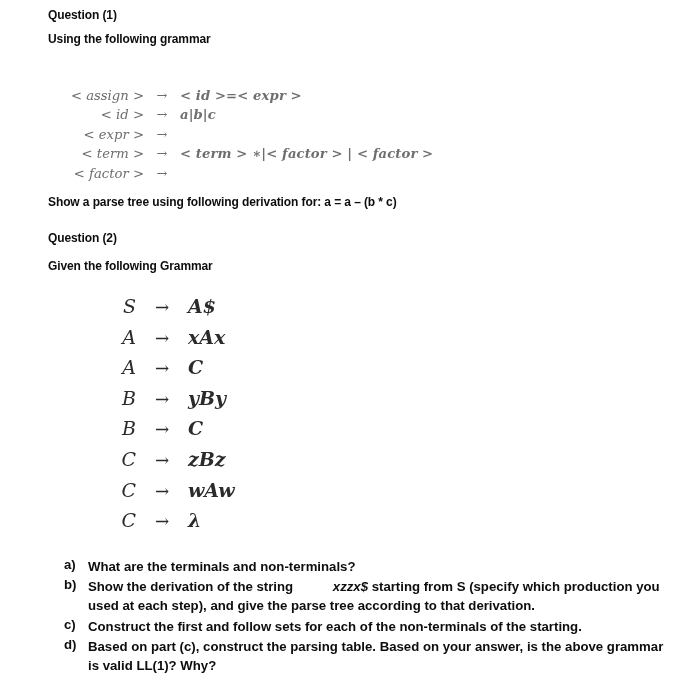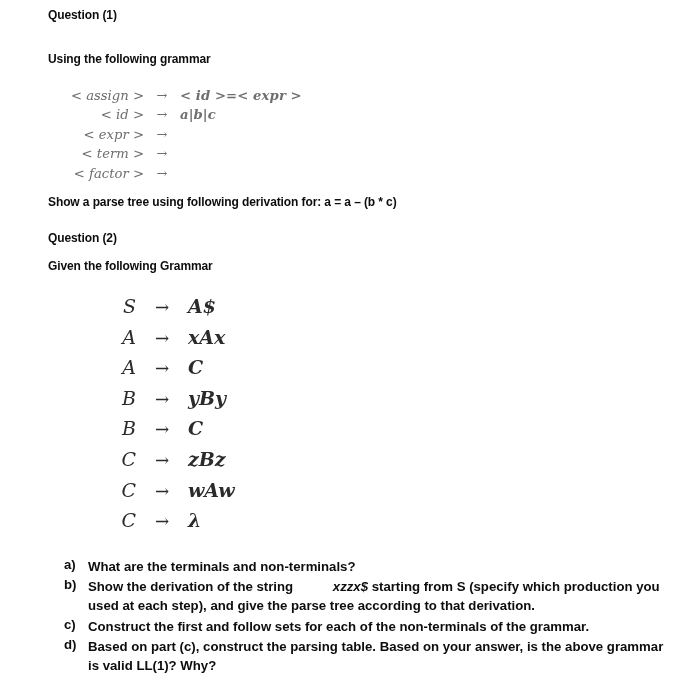--- a/index.html
+++ b/index.html
@@ -114,40 +114,41 @@
     margin-left: 36px;
   }
 </style>
 </head>
 <body>
 
 <div class="page">
 
   <div class="heading" style="top:8px;">Question (1)</div>
 
-  <div class="heading" style="top:52px;">Using the following grammar</div>
+  <div class="heading" style="top:32px;">Using the following grammar</div>
 
   <div class="grammar" id="grammar-one" style="color: rgb(110, 110, 110);">
       <div class="row">
         <span class="lhs">&lt; assign &gt;</span>
         <span class="arrow">→</span>
         <span class="rhs">&lt; id &gt;=&lt; expr &gt;</span>
       </div>
       <div class="row">
         <span class="lhs">&lt; id &gt;</span>
         <span class="arrow">→</span>
         <span class="rhs">a|b|c</span>
       </div>
       <div class="row">
         <span class="lhs">&lt; expr &gt;</span>
         <span class="arrow">→</span>
       </div>
       <div class="row">
         <span class="lhs">&lt; term &gt;</span>
         <span class="arrow">→</span>
+        <span class="rhs">&lt; term &gt; ∗|&lt; factor &gt; | &lt; factor &gt;</span>
       </div>
       <div class="row">
         <span class="lhs">&lt; factor &gt;</span>
         <span class="arrow">→</span>
       </div>
     </div>
 
   <div class="heading" style="top:195px;">Show a parse tree using following derivation for: a = a – (b * c)</div>
 
   <div class="heading" style="top:231px;">Question (2)</div>
@@ -201,21 +202,21 @@
       <div class="item">
         <span class="marker">a)</span>
         <span class="text"><span>What are the terminals and non-terminals?</span></span>
       </div>
       <div class="item">
         <span class="marker">b)</span>
         <span class="text"><span>Show the derivation of the string </span><em>xzzx$</em><span> starting from S (specify which production you used at each step), and give the parse tree according to that derivation.</span></span>
       </div>
       <div class="item">
         <span class="marker">c)</span>
-        <span class="text"><span>Construct the first and follow sets for each of the non-terminals of the grammar.</span></span>
+        <span class="text"><span>Construct the first and follow sets for each of the non-terminals of the starting.</span></span>
       </div>
       <div class="item">
         <span class="marker">d)</span>
         <span class="text"><span>Based on part (c), construct the parsing table. Based on your answer, is the above grammar is valid LL(1)? Why?</span></span>
       </div>
     </div>
 
 </div>
 
 </body></html>

